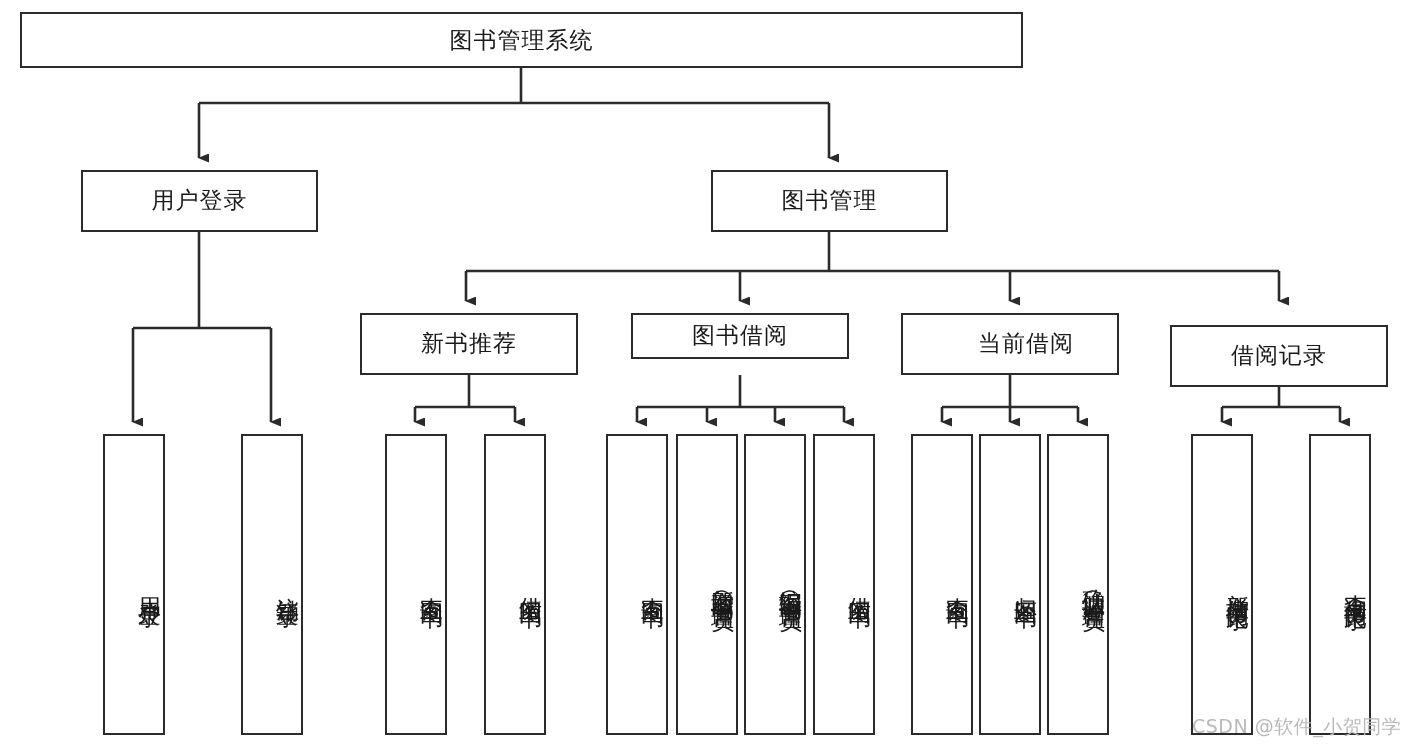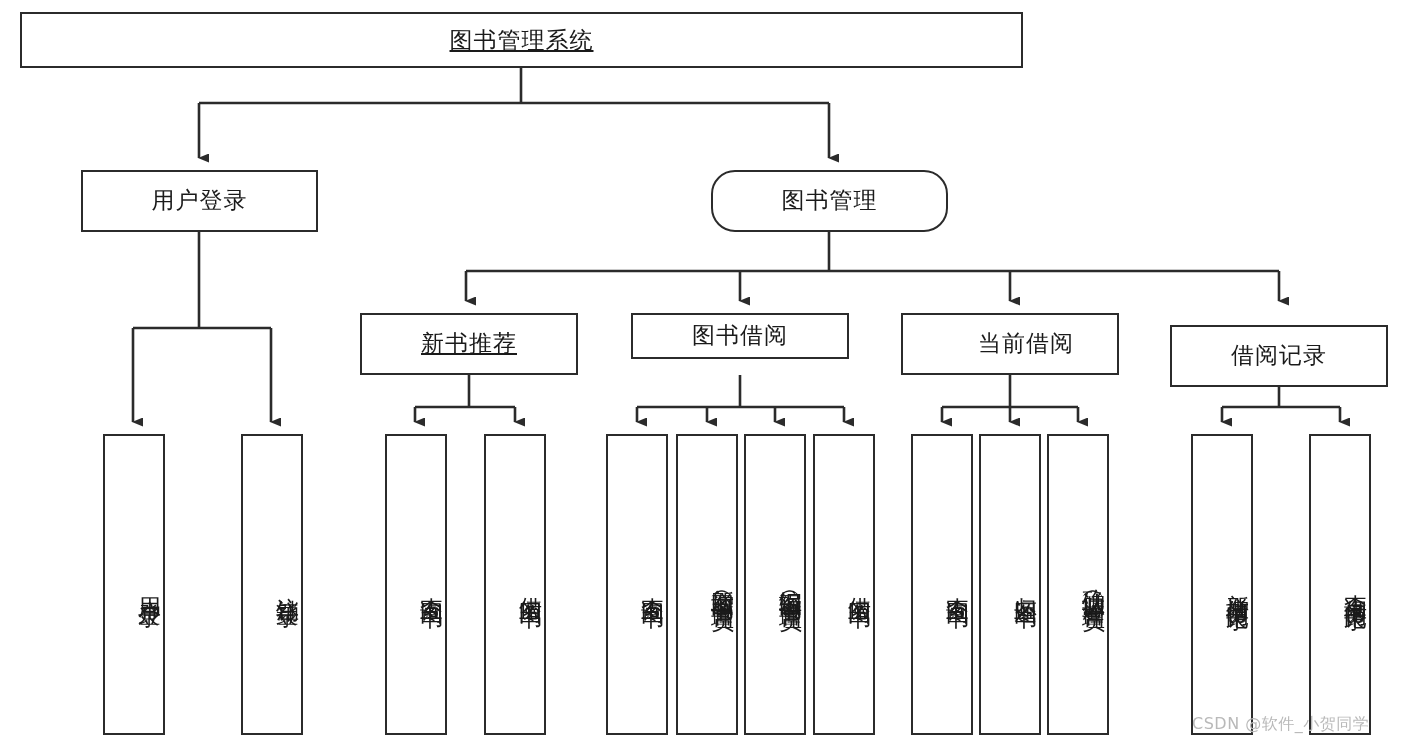--- a/index.html
+++ b/index.html
@@ -39,38 +39,37 @@
     z-index: 2;
   }
   .node-h {
     font-size: 23px;
     line-height: 1.2;
     letter-spacing: 1px;
   }
   .node-root {
     font-size: 23px;
     letter-spacing: 1px;
-    text-decoration: underline;
   }
   .node-v {
     writing-mode: vertical-rl;
     text-orientation: upright;
     font-size: 23px;
     line-height: 1.18;
     letter-spacing: 3px;
     padding-top: 6px;
     padding-bottom: 6px;
     align-items: flex-start;
     justify-content: center;
   }
   .watermark {
     position: absolute;
     left: 1192px;
     top: 714px;
-    font-size: 16px;
+    font-size: 19px;
     color: #b9b9b9;
     white-space: nowrap;
     letter-spacing: 0.5px;
     z-index: 3;
   }
 </style>
 </head>
 <body>
 
 <div id="diagram">
@@ -121,23 +120,23 @@
       <path d="M1279,375 L1279,407"></path>
       <path d="M1222,407 L1340,407"></path>
       <path d="M1222,407 L1222,422" marker-end="url(#arrow)"></path>
       <path d="M1340,407 L1340,422" marker-end="url(#arrow)"></path>
     </g>
   </svg>
 
   <div class="node node-root" style="left:20px; top:12px; width:1003px; height:56px;">图书管理系统</div>
 
   <div class="node node-h" style="left:81px; top:170px; width:237px; height:62px;">用户登录</div>
-  <div class="node node-h" style="left:711px; top:170px; width:237px; height:62px;border-radius:24px;">图书管理</div>
+  <div class="node node-h" style="left:711px; top:170px; width:237px; height:62px;">图书管理</div>
 
-  <div class="node node-h" style="left:360px; top:313px; width:218px; height:62px;text-decoration:underline;">新书推荐</div>
+  <div class="node node-h" style="left:360px; top:313px; width:218px; height:62px;">新书推荐</div>
   <div class="node node-h" style="left:631px; top:313px; width:218px; height:46px;">图书借阅</div>
   <div class="node node-h" style="left:901px; top:313px; width:218px; height:62px;padding-left:32px;">当前借阅</div>
   <div class="node node-h" style="left:1170px; top:313px; width:218px; height:62px;margin-top:12px;">借阅记录</div>
 
   <div class="node node-v" style="left:103px; top:434px; width:62px; height:301px;">用户登录</div>
   <div class="node node-v" style="left:241px; top:434px; width:62px; height:301px;">注销登录</div>
 
   <div class="node node-v" style="left:385px; top:434px; width:62px; height:301px;">查询图书</div>
   <div class="node node-v" style="left:484px; top:434px; width:62px; height:301px;">借阅图书</div>
 

